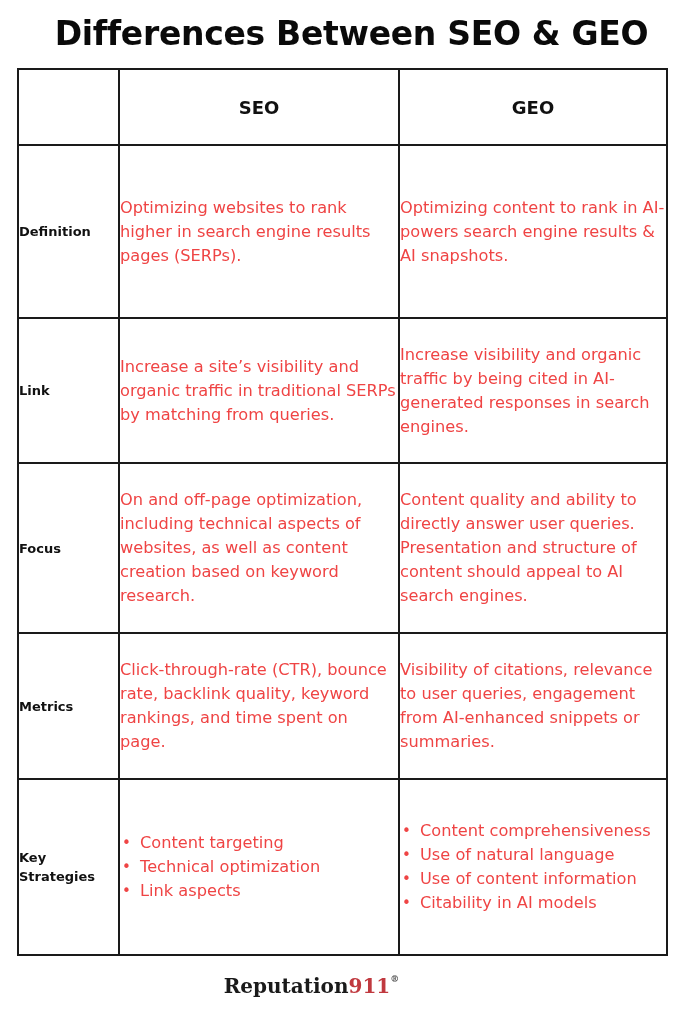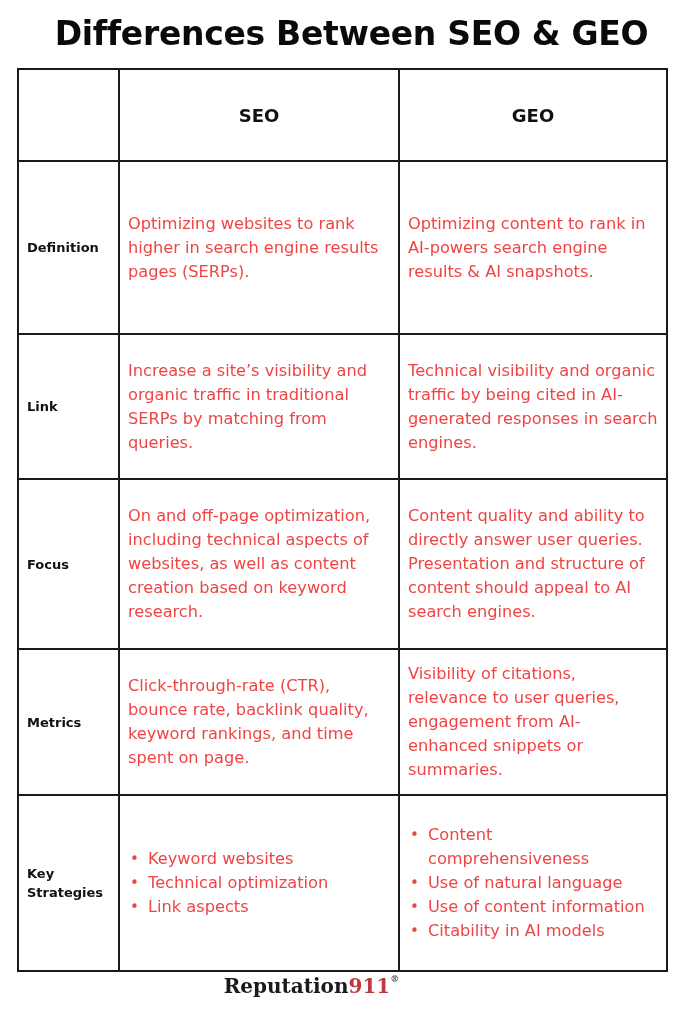--- a/index.html
+++ b/index.html
@@ -6,21 +6,21 @@
     body { width: 683px; height: 1024px; position: relative; overflow: hidden; font-family: "DejaVu Sans", sans-serif; color: #111; }
     .title {
       position: absolute; left: 10px; top: 14px; width: 683px; text-align: center;
       font-family: "DejaVu Sans", sans-serif; font-weight: bold; font-size: 33px; letter-spacing: -0.3px; color: #0a0a0a;
     }
     table.cmp {
       position: absolute; left: 17px; top: 68px; width: 649px;
       border-collapse: collapse; table-layout: fixed;
     }
     table.cmp td, table.cmp th {
-      border: 2px solid #1a1a1a; vertical-align: middle; padding: 8px;
+      border: 2px solid #1a1a1a; vertical-align: middle; padding: 0;
     }
     col.c1 { width: 101px; }
     col.c2 { width: 280px; }
     col.c3 { width: 268px; }
     th { font-weight: bold; font-size: 18px; text-align: center; height: 74px; }
     td.label { font-size: 13px; font-weight: bold; padding-left: 10px; line-height: 19px; border-radius: 10px; }
     td.cell { font-size: 16.2px; line-height: 24px; padding: 0 8px 0 10px; color: #ef4444; }
     ul.bullets { margin: 0; padding: 0 0 0 20px; list-style: none; }
     ul.bullets li { position: relative; }
     ul.bullets li::before { content: "\2022"; position: absolute; left: -18px; font-size: 15px; }
@@ -49,40 +49,40 @@
     <th>GEO</th>
   </tr>
   <tr style="height:173px">
     <td class="label">Definition</td>
     <td class="cell">Optimizing websites to rank higher in search engine results pages (SERPs).</td>
     <td class="cell">Optimizing content to rank in AI-powers search engine results &amp; AI snapshots.</td>
   </tr>
   <tr style="height:145px">
     <td class="label">Link</td>
     <td class="cell">Increase a site’s visibility and organic traffic in traditional SERPs by matching from queries.</td>
-    <td class="cell">Technical visibility and organic traffic by being cited in AI-generated responses in search engines.</td>
+    <td class="cell">Increase visibility and organic traffic by being cited in AI-generated responses in search engines.</td>
   </tr>
   <tr style="height:170px">
     <td class="label">Focus</td>
     <td class="cell">On and off-page optimization, including technical aspects of websites, as well as content creation based on keyword research.</td>
     <td class="cell">Content quality and ability to directly answer user queries. Presentation and structure of content should appeal to AI search engines.</td>
   </tr>
   <tr style="height:146px">
     <td class="label">Metrics</td>
     <td class="cell">Click-through-rate (CTR), bounce rate, backlink quality, keyword rankings, and time spent on page.</td>
     <td class="cell">Visibility of citations, relevance to user queries, engagement from AI-enhanced snippets or summaries.</td>
   </tr>
   <tr style="height:176px">
     <td class="label">
       <div>Key</div>
       <div>Strategies</div>
     </td>
     <td class="cell">
       <ul class="bullets">
-        <li>Keyword websites</li>
+        <li>Content targeting</li>
         <li>Technical optimization</li>
         <li>Link aspects</li>
       </ul>
     </td>
     <td class="cell">
       <ul class="bullets">
         <li>Content comprehensiveness</li>
         <li>Use of natural language</li>
         <li>Use of content information</li>
         <li>Citability in AI models</li>

